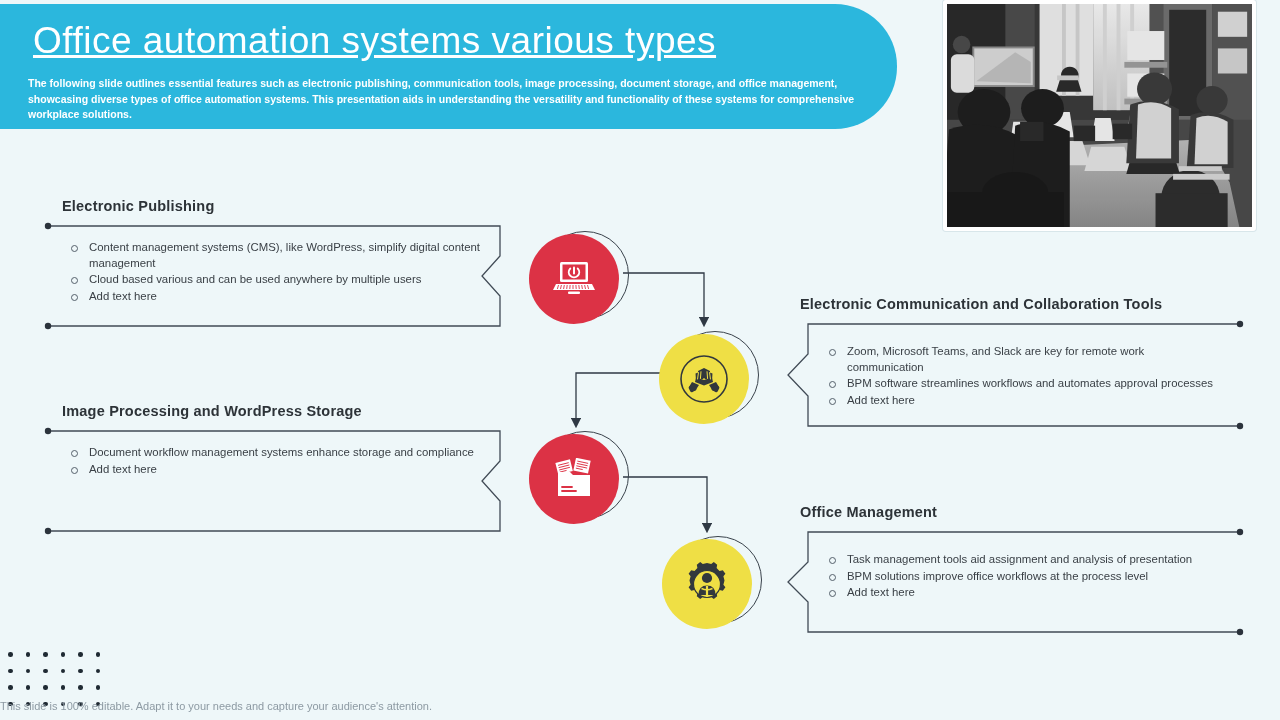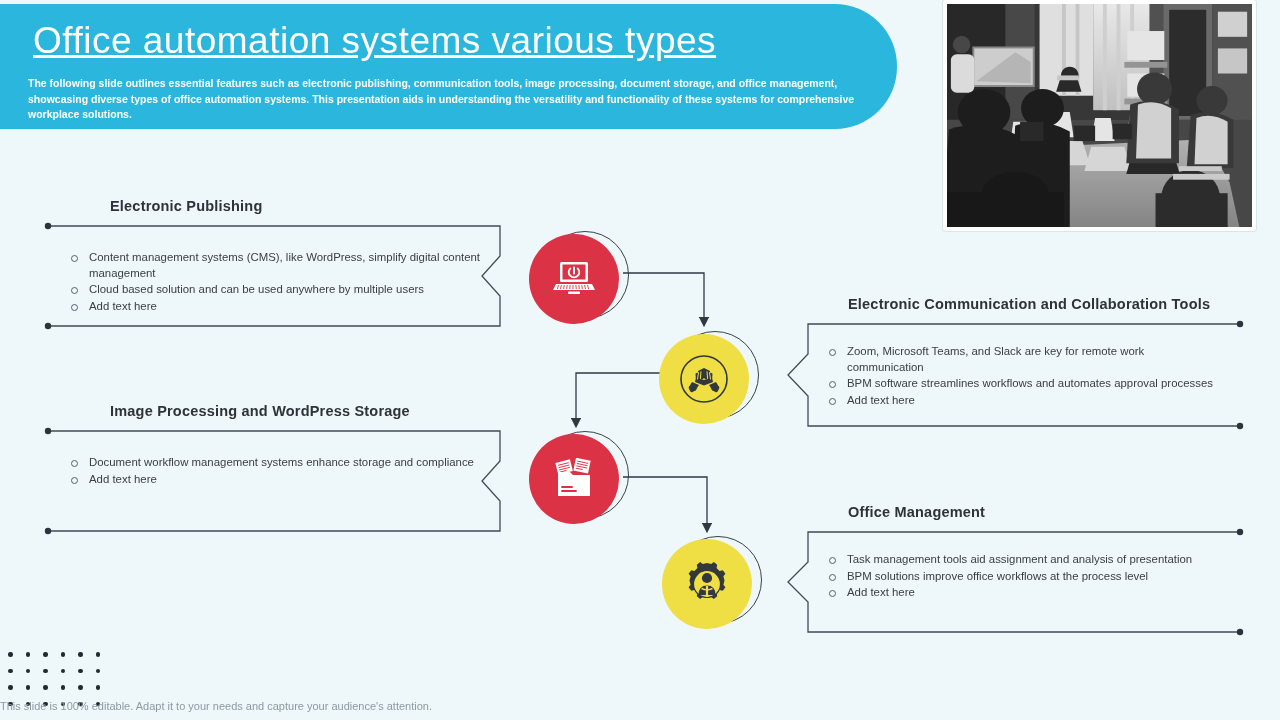--- a/index.html
+++ b/index.html
@@ -35,38 +35,37 @@
     box-shadow:0 0 0 1px #d8e6ea;
   }
   .photo-frame svg{display:block;width:100%;height:100%;}
 
   
   .info-box{position:absolute;}
   .info-box .box-title{
     position:absolute;top:-26px;left:18px;
     font-size:14.5px;font-weight:bold;color:#2d3338;white-space:nowrap;
     letter-spacing:.2px;
-    margin-left:48px;
   }
   .info-box svg.outline{position:absolute;left:0;top:0;overflow:visible;}
   .bullets{
     position:absolute;list-style:none;margin:0;padding:0;
   }
   .bullets li{
     position:relative;padding-left:23px;
     font-size:11.4px;line-height:15.6px;color:#3a4046;margin-bottom:1px;
   }
   .bullets li:before{
     content:"";position:absolute;left:5px;top:5px;width:5px;height:5px;
     border:1px solid #55606b;border-radius:50%;
   }
 
   
   .box-left{width:462px;}
-  .box-left .bullets{left:22px;top:26px;width:420px;}
+  .box-left .bullets{left:22px;top:16px;width:420px;}
   .box-right{width:462px;}
   .box-right .bullets{left:42px;top:22px;width:400px;}
 
   
   .node{position:absolute;width:96px;height:96px;}
   .node .ring{
     position:absolute;left:12px;top:3px;width:88px;height:88px;
     border:1px solid #39424b;border-radius:50%;box-sizing:border-box;
   }
   .node .disc{
@@ -210,21 +209,21 @@
 
 <div class="info-box box-left" style="left:44px;top:224px;">
   <div class="box-title">Electronic Publishing</div>
   <svg class="outline" width="462" height="104" viewBox="0 0 462 104" aria-hidden="true">
     <path d="M4 2 L456 2 L456 32 L438 52 L456 72 L456 102 L4 102" fill="none" stroke="#414b56" stroke-width="1.3" stroke-linejoin="miter"></path>
     <circle cx="4" cy="2" r="3.2" fill="#2b333c"></circle>
     <circle cx="4" cy="102" r="3.2" fill="#2b333c"></circle>
   </svg>
   <ul class="bullets">
     <li>Content management systems (CMS), like WordPress, simplify digital content management</li>
-    <li>Cloud based solution and can be used anywhere by multiple users</li>
+    <li>Cloud based various and can be used anywhere by multiple users</li>
     <li>Add text here</li>
   </ul>
 </div>
 
 <div class="info-box box-right" style="left:782px;top:322px;">
   <div class="box-title">Electronic Communication and Collaboration Tools</div>
   <svg class="outline" width="462" height="106" viewBox="0 0 462 106" aria-hidden="true">
     <path d="M458 2 L26 2 L26 32 L6 53 L26 74 L26 104 L458 104" fill="none" stroke="#414b56" stroke-width="1.3" stroke-linejoin="miter"></path>
     <circle cx="458" cy="2" r="3.2" fill="#2b333c"></circle>
     <circle cx="458" cy="104" r="3.2" fill="#2b333c"></circle>

